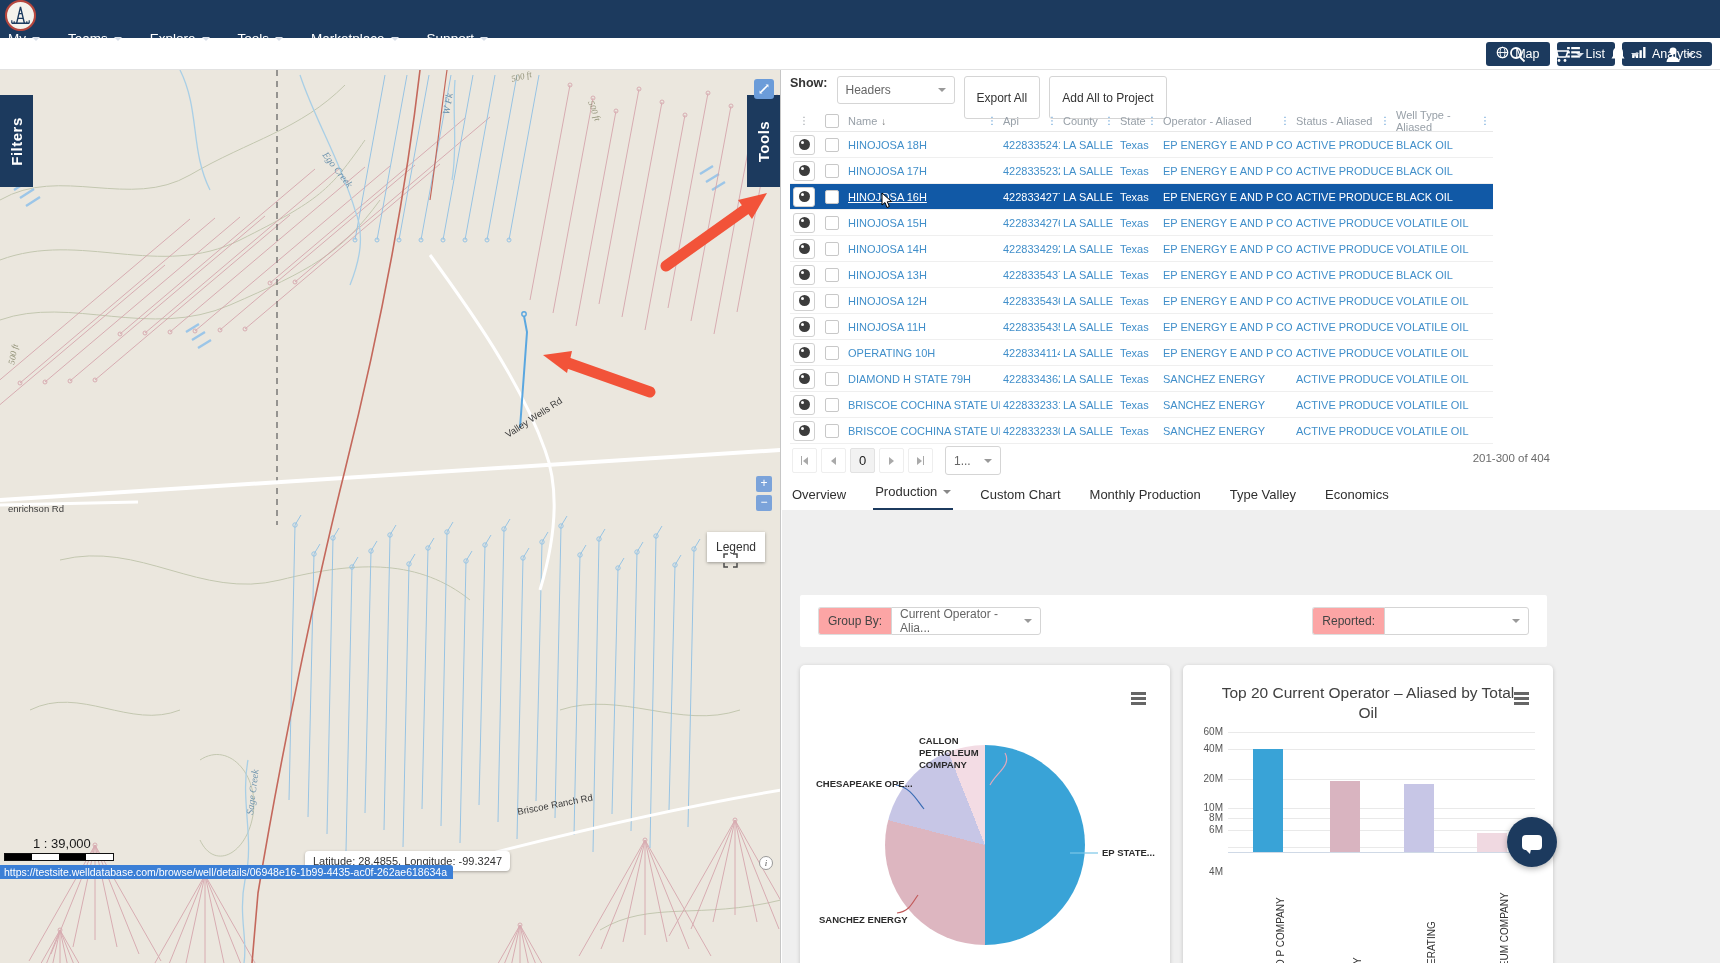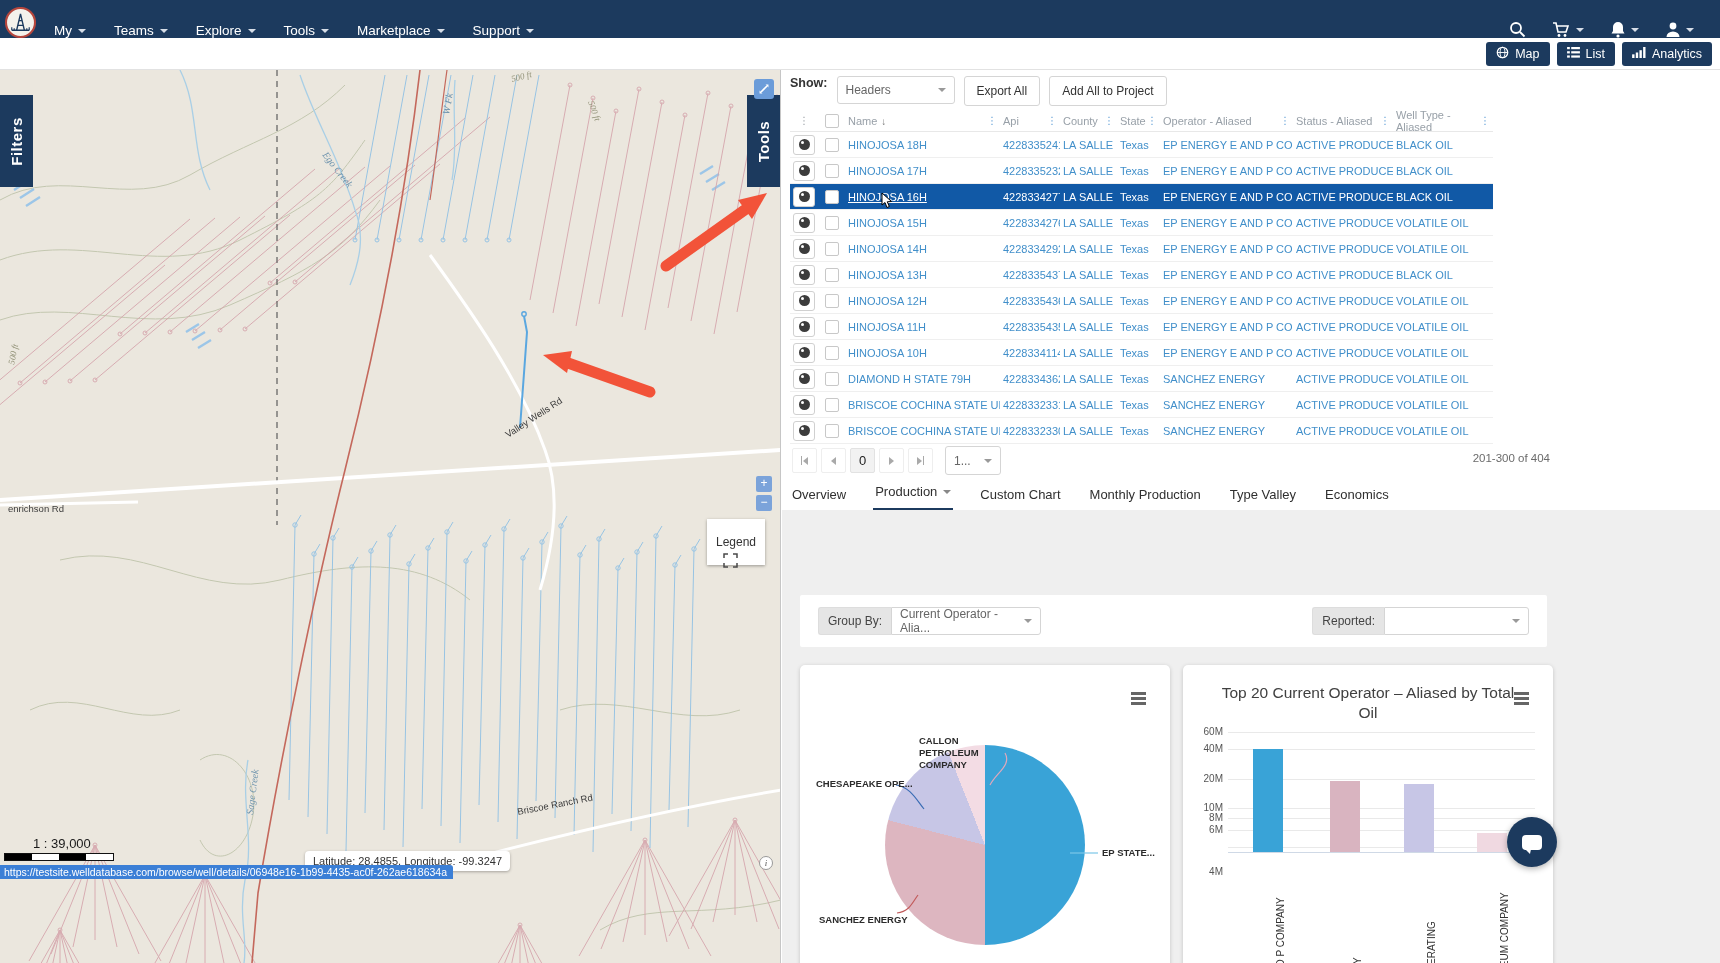--- a/index.html
+++ b/index.html
@@ -1,20 +1,20 @@
 <!DOCTYPE html>
 <html><head>
 <meta charset="utf-8">
 <style>
   * { margin:0; padding:0; box-sizing:border-box; }
   body { font-family:"Liberation Sans", sans-serif; background:#fff; overflow:hidden; }
   .viewport { position:relative; width:1720px; height:963px; overflow:hidden; background:#fff; }
 
   
-  .navbar { position:absolute; left:0; top:0; width:1720px; height:38px; background:#1c3a5e; display:flex; align-items:flex-end; z-index:40; }
+  .navbar { position:absolute; left:0; top:0; width:1720px; height:38px; background:#1c3a5e; display:flex; align-items:flex-start; z-index:40;flex-direction:column; }
   .logo { width:31px; height:31px; margin:0 10px 0 5px; flex:0 0 auto; }
   .nav-menus { display:flex; align-items:center; gap:28px; margin-left:8px; }
   .nav-item { color:#fff; font-size:13.5px; display:flex; align-items:center; gap:6px; cursor:pointer; }
   .caret { width:0; height:0; border-left:4px solid transparent; border-right:4px solid transparent; border-top:4px solid #d7dee8; display:inline-block; }
   .nav-right { margin-left:auto; display:flex; align-items:center; gap:26px; padding-right:26px; }
   .nav-ic { display:flex; align-items:center; gap:5px; cursor:pointer; }
 
   
   .subbar { position:absolute; left:0; top:38px; width:1720px; height:32px; background:#fff; border-bottom:1px solid #e2e2e2; display:flex; align-items:center; justify-content:flex-end; gap:7px; padding-right:8px; z-index:30; }
   .viewbtn { background:#1c3a5e; color:#fff; font-size:12.5px; border-radius:3px; height:24px; padding:0 10px; display:flex; align-items:center; gap:6px; cursor:pointer; }
@@ -22,36 +22,36 @@
   
   .map-pane { position:absolute; left:0; top:70px; width:781px; height:893px; background:#ebe7de; border-right:1px solid #c6c6c6; overflow:hidden; }
   .map-pane svg.basemap { position:absolute; left:0; top:0; }
   .vtab { position:absolute; width:33px; height:92px; background:#1c3a5e; color:#fff; display:flex; align-items:center; justify-content:center; cursor:pointer; z-index:6; }
   .vtab span { transform:rotate(-90deg); white-space:nowrap; font-weight:bold; font-size:15px; letter-spacing:.5px; }
   .vtab.filters { left:0; top:25px; border-radius:0 0 0 0; }
   .vtab.tools { right:0; top:25px; }
   .map-expand { position:absolute; right:6px; top:9px; width:20px; height:20px; background:#6b9cd9; border-radius:3px; display:flex; align-items:center; justify-content:center; z-index:7; cursor:pointer; }
   .zoomctl { position:absolute; right:8px; top:406px; width:16px; z-index:6; }
   .zbtn { width:16px; height:16px; background:#7ba3da; color:#fff; font-size:12px; line-height:15px; text-align:center; border-radius:2px; margin-bottom:3px; cursor:pointer; }
-  .legend-btn { position:absolute; right:15px; top:449px; background:#fff; border-radius:0; box-shadow:0 1px 3px rgba(0,0,0,.35); font-size:12px; color:#333; padding:16px 9px; z-index:6; cursor:pointer; }
+  .legend-btn { position:absolute; right:15px; top:462px; background:#fff; border-radius:0; box-shadow:0 1px 3px rgba(0,0,0,.35); font-size:12px; color:#333; padding:8px 9px; z-index:6; cursor:pointer; }
   .fs-btn { position:absolute; right:41px; top:482px; z-index:6; cursor:pointer; }
   .scale-text { position:absolute; left:33px; top:766px; font-size:13px; color:#1a1a1a; z-index:5; }
   .scale-bar { position:absolute; left:4px; top:783px; display:flex; height:8px; border:1px solid #111; z-index:5; }
   .scale-seg { width:27px; height:100%; }
   .coords-box { position:absolute; left:305px; top:781px; background:#fff; border-radius:4px; box-shadow:0 1px 3px rgba(0,0,0,.3); font-size:11px; color:#333; padding:4px 8px; z-index:5; white-space:nowrap; }
   .url-bar { position:absolute; left:0; top:795px; height:14px; background:#3b7fd6; color:#fff; font-size:10.5px; line-height:14px; padding:0 6px 0 4px; border-radius:0 3px 0 0; z-index:8; white-space:nowrap; }
   .info-btn { position:absolute; right:7px; top:786px; width:14px; height:14px; border-radius:50%; background:#fff; border:1px solid #999; color:#555; font-size:9px; font-style:italic; font-family:"Liberation Serif",serif; text-align:center; line-height:12px; z-index:6; cursor:pointer; }
 
   
   .panel { position:absolute; left:782px; top:70px; width:938px; height:893px; background:#fff; }
   .show-row { position:absolute; left:8px; top:6px; display:flex; align-items:flex-start; gap:9px; }
   .show-label { font-size:12.5px; color:#333; font-weight:bold; }
   .dd { border:1px solid #d5d5d5; border-radius:3px; background:#fff; height:28px; display:flex; align-items:center; justify-content:space-between; padding:0 8px; font-size:12px; color:#666; cursor:pointer; }
   .dd .caret { border-top-color:#999; }
-  .btn { border:1px solid #d5d5d5; border-radius:3px; background:#fff; height:30px; display:flex; align-items:center; padding:0 12px; font-size:12px; color:#333; cursor:pointer; }
+  .btn { border:1px solid #d5d5d5; border-radius:3px; background:#fff; height:43px; display:flex; align-items:center; padding:0 12px; font-size:12px; color:#333; cursor:pointer; }
 
   
   .table { position:absolute; left:8px; top:40px; width:703px; font-size:11px; }
   .thead { display:flex; align-items:center; height:22px; color:#98a0a8; border-bottom:1px solid #e8e8e8; }
   .th { display:flex; align-items:center; justify-content:space-between; padding:0 3px; font-size:11px; }
   .th .dots { color:#5b9bd5; font-size:10px; cursor:pointer; }
   .trow { display:flex; align-items:center; height:26px; border-bottom:1px solid #efefef; background:#fff; cursor:pointer; }
   .trow .cell { color:#418fca; padding:0 3px; white-space:nowrap; overflow:hidden; }
   .trow.selected { background:#1159a6; }
   .trow.selected .cell { color:#fff; }
@@ -84,21 +84,21 @@
 
   
   .tabs { position:absolute; left:8px; top:408px; display:flex; gap:25px; align-items:flex-end; }
   .tab { font-size:13px; color:#2f2f2f; padding:6px 2px 9px 2px; cursor:pointer; display:flex; align-items:center; gap:6px; }
   .tab.active { border-bottom:3px solid #1c3a5e; }
 
   
   .prod-bg { position:absolute; left:0; top:440px; width:938px; height:453px; background:#efefef; }
   .gb-band { position:absolute; left:18px; top:85px; width:747px; height:52px; background:#fff; border-radius:2px; display:flex; align-items:center; justify-content:space-between; padding:0 18px; }
   .igroup { display:flex; height:28px; }
-  .ilabel { background:#e5e5e5; border:1px solid #ddd; border-right:none; border-radius:3px 0 0 3px; display:flex; align-items:center; padding:0 9px; font-size:12px; color:#444; }
+  .ilabel { background:#fca5a5; border:1px solid #ddd; border-right:none; border-radius:3px 0 0 3px; display:flex; align-items:center; padding:0 9px; font-size:12px; color:#444; }
   .igroup .dd { border-radius:0 3px 3px 0; }
 
   
   .card { position:absolute; top:155px; width:370px; height:420px; background:#fff; border-radius:5px; box-shadow:0 1px 4px rgba(0,0,0,.18); overflow:hidden; }
   .card.c1 { left:18px; } .card.c2 { left:401px; }
   .chart-title { margin:18px auto 0 auto; width:300px; text-align:center; font-size:15.5px; color:#404040; line-height:1.3; }
   .burger { position:absolute; right:24px; top:27px; width:15px; cursor:pointer; }
   .burger div { height:2.5px; background:#666; margin-bottom:2.5px; }
   .pie { position:absolute; left:85px; top:80px; width:200px; height:200px; border-radius:50%; cursor:pointer; }
   .pie-label { position:absolute; font-size:9.5px; font-weight:bold; color:#2b2b2b; line-height:1.25; }
@@ -695,21 +695,21 @@
           </div>
           <div class="trow">
             <div class="c-menu">
               <div class="globe-btn">
                 <span class="globe"></span>
               </div>
             </div>
             <div class="c-cb">
               <span class="cb"></span>
             </div>
-            <div class="cell c-name">HINOJOSA 10H</div>
+            <div class="cell c-name">OPERATING 10H</div>
             <div class="cell c-api">4228334114</div>
             <div class="cell c-county">LA SALLE</div>
             <div class="cell c-state">Texas</div>
             <div class="cell c-op">EP ENERGY E AND P COMPANY</div>
             <div class="cell c-status">ACTIVE PRODUCER</div>
             <div class="cell c-type">VOLATILE OIL</div>
           </div>
           <div class="trow">
             <div class="c-menu">
               <div class="globe-btn">

